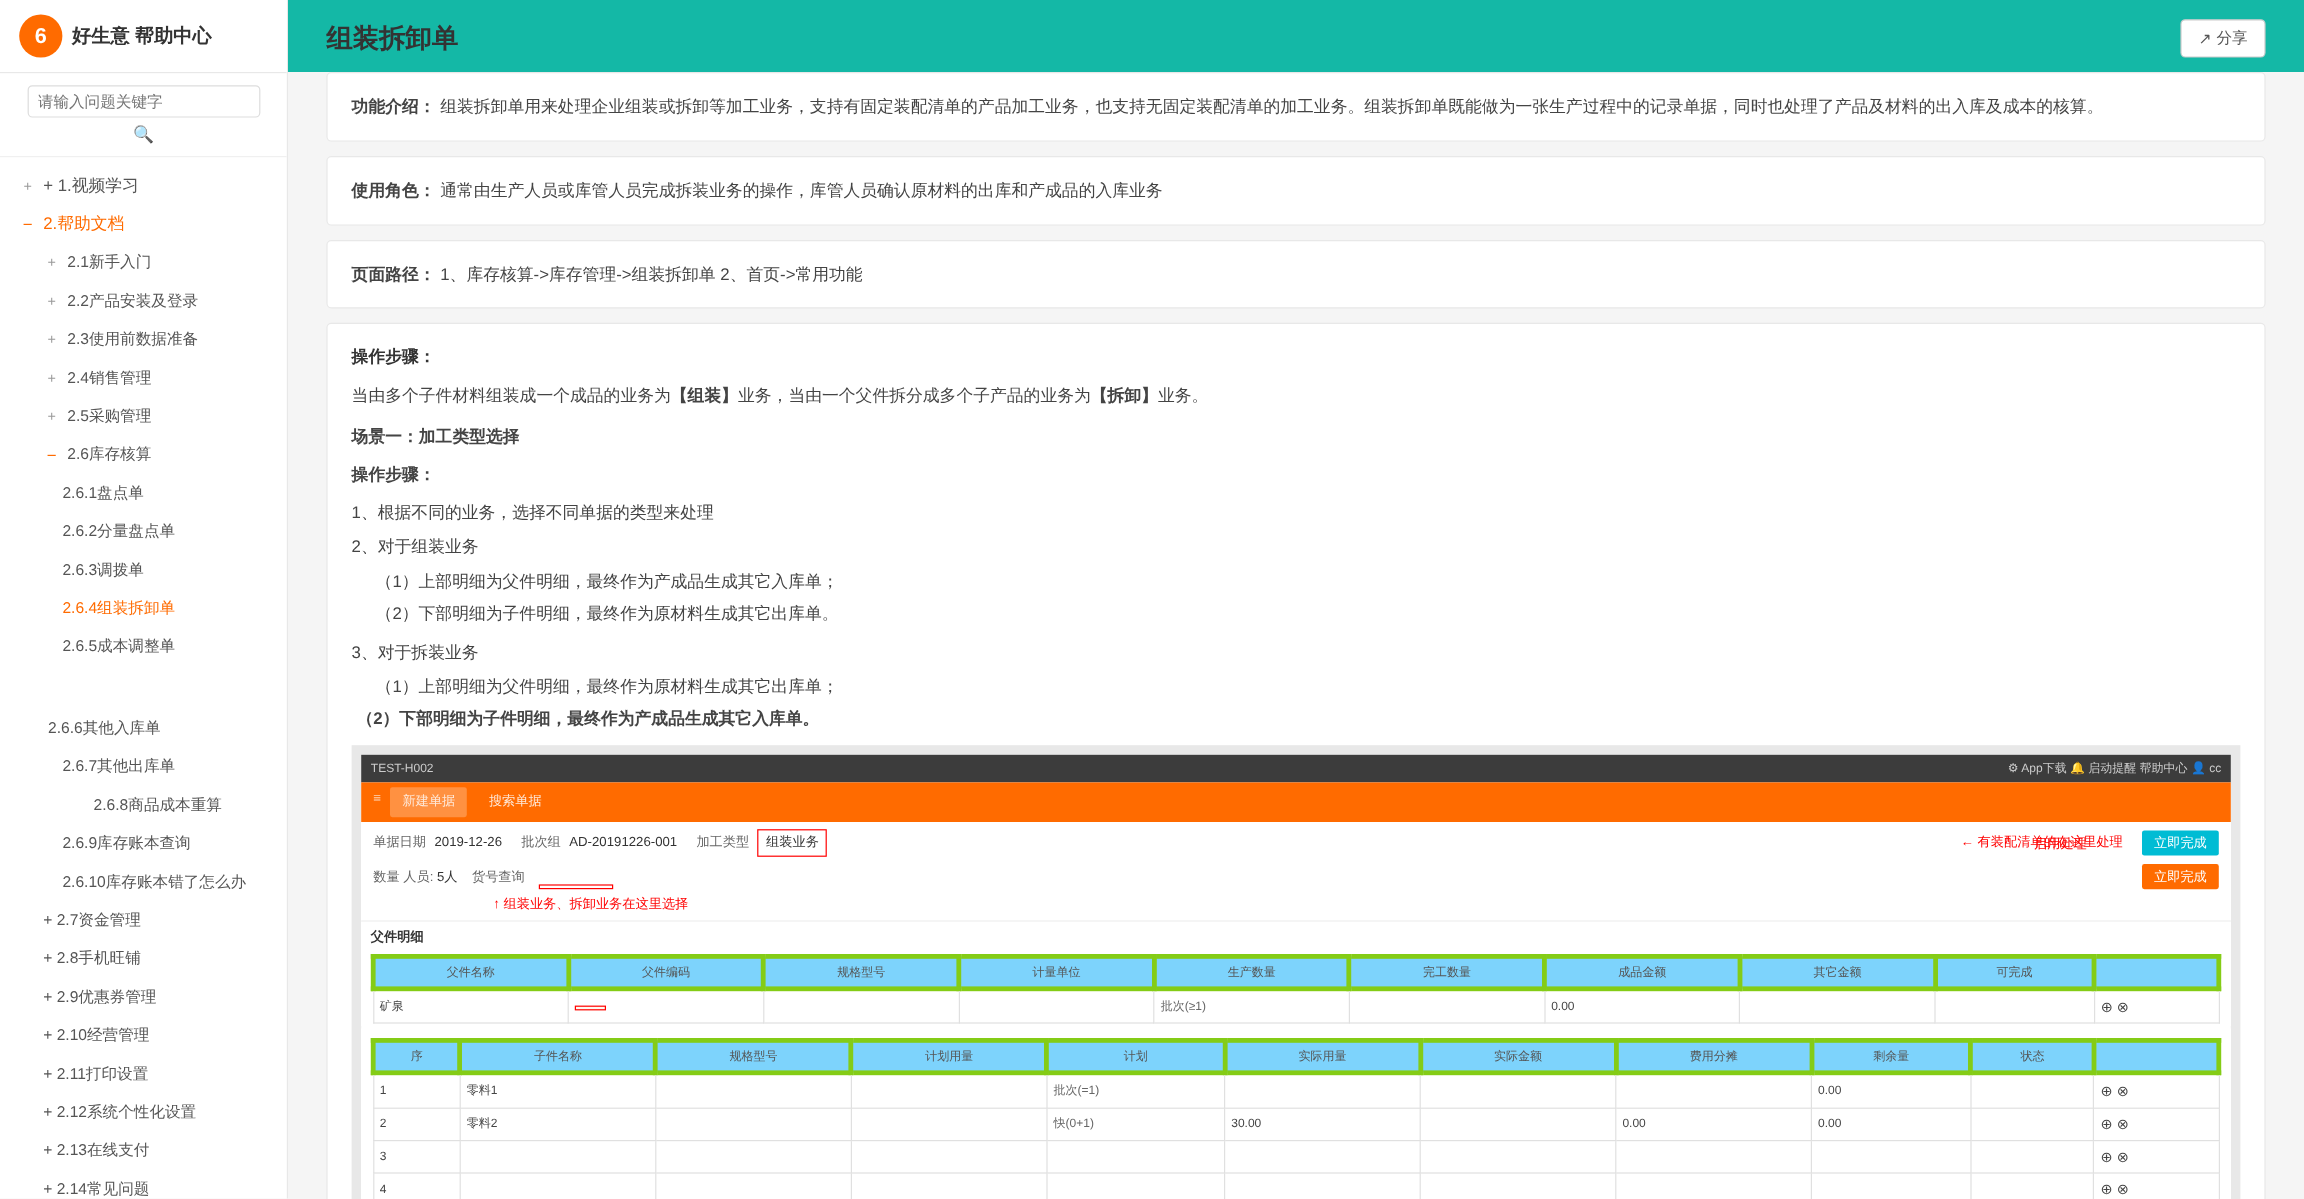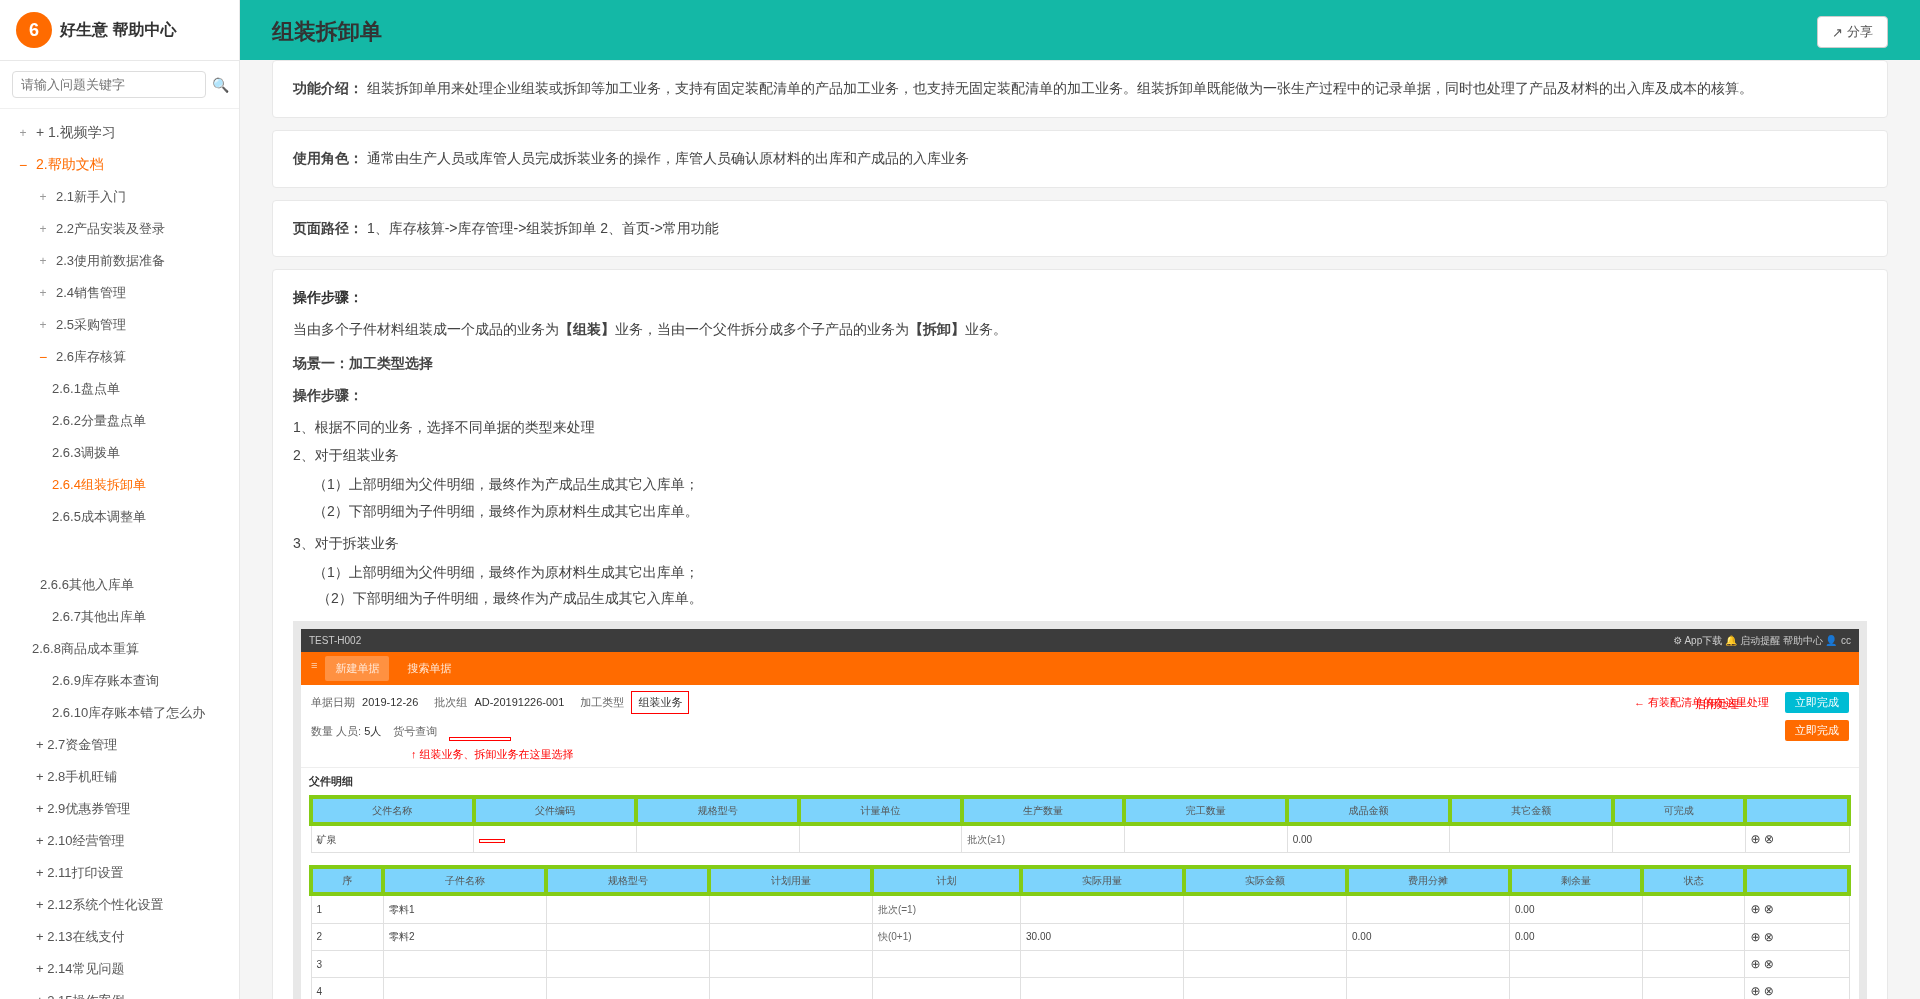--- a/index.html
+++ b/index.html
@@ -45,20 +45,21 @@
       font-weight: bold;
       color: #333;
     }
 
     .search-box {
       padding: 10px 12px;
       border-bottom: 1px solid #f0f0f0;
       display: flex;
       align-items: center;
       gap: 6px;
+      flex-direction: column;
     }
 
     .search-input {
       flex: 1;
       border: 1px solid #ddd;
       border-radius: 4px;
       padding: 5px 8px;
       font-size: 13px;
       outline: none;
       color: #999;
@@ -319,21 +320,21 @@
     </div>
     <div class="nav-item sub" style="padding-left:52px;">
       <span>2.6.5成本调整单</span>
     </div>
     <div class="nav-item sub" style="padding-left:40px;margin-top:36px;">
       <span>2.6.6其他入库单</span>
     </div>
     <div class="nav-item sub" style="padding-left:52px;">
       <span>2.6.7其他出库单</span>
     </div>
-    <div class="nav-item sub" style="padding-left:32px;">
+    <div class="nav-item sub" style="padding-left:78px;">
       <span>2.6.8商品成本重算</span>
     </div>
     <div class="nav-item sub" style="padding-left:52px;">
       <span>2.6.9库存账本查询</span>
     </div>
     <div class="nav-item sub" style="padding-left:52px;">
       <span>2.6.10库存账本错了怎么办</span>
     </div>
 
     <div class="nav-item sub">
@@ -403,21 +404,21 @@
       </div>
 
       <div style="margin-bottom:8px;" class="bold">操作步骤：</div>
 
       <div style="margin-bottom:5px;">1、根据不同的业务，选择不同单据的类型来处理</div>
       <div style="margin-bottom:5px;">2、对于组装业务</div>
       <div style="margin-left:20px;margin-bottom:3px;">（1）上部明细为父件明细，最终作为产成品生成其它入库单；</div>
       <div style="margin-left:20px;margin-bottom:8px;">（2）下部明细为子件明细，最终作为原材料生成其它出库单。</div>
       <div style="margin-bottom:5px;">3、对于拆装业务</div>
       <div style="margin-left:20px;margin-bottom:3px;">（1）上部明细为父件明细，最终作为原材料生成其它出库单；</div>
-      <div style="margin-left:24px;margin-bottom:10px;">（2）下部明细为子件明细，最终作为产成品生成其它入库单。</div>
+      <div style="margin-left:4px;margin-bottom:10px;font-weight:bold;">（2）下部明细为子件明细，最终作为产成品生成其它入库单。</div>
 
       <div class="screenshot-wrapper">
         <div class="inner-screenshot">
 
           <div class="inner-topbar">
             <span>TEST-H002</span>
             <span style="flex:1;"></span>
             <span>⚙ App下载 🔔 启动提醒 帮助中心 👤 cc</span>
           </div>
 

